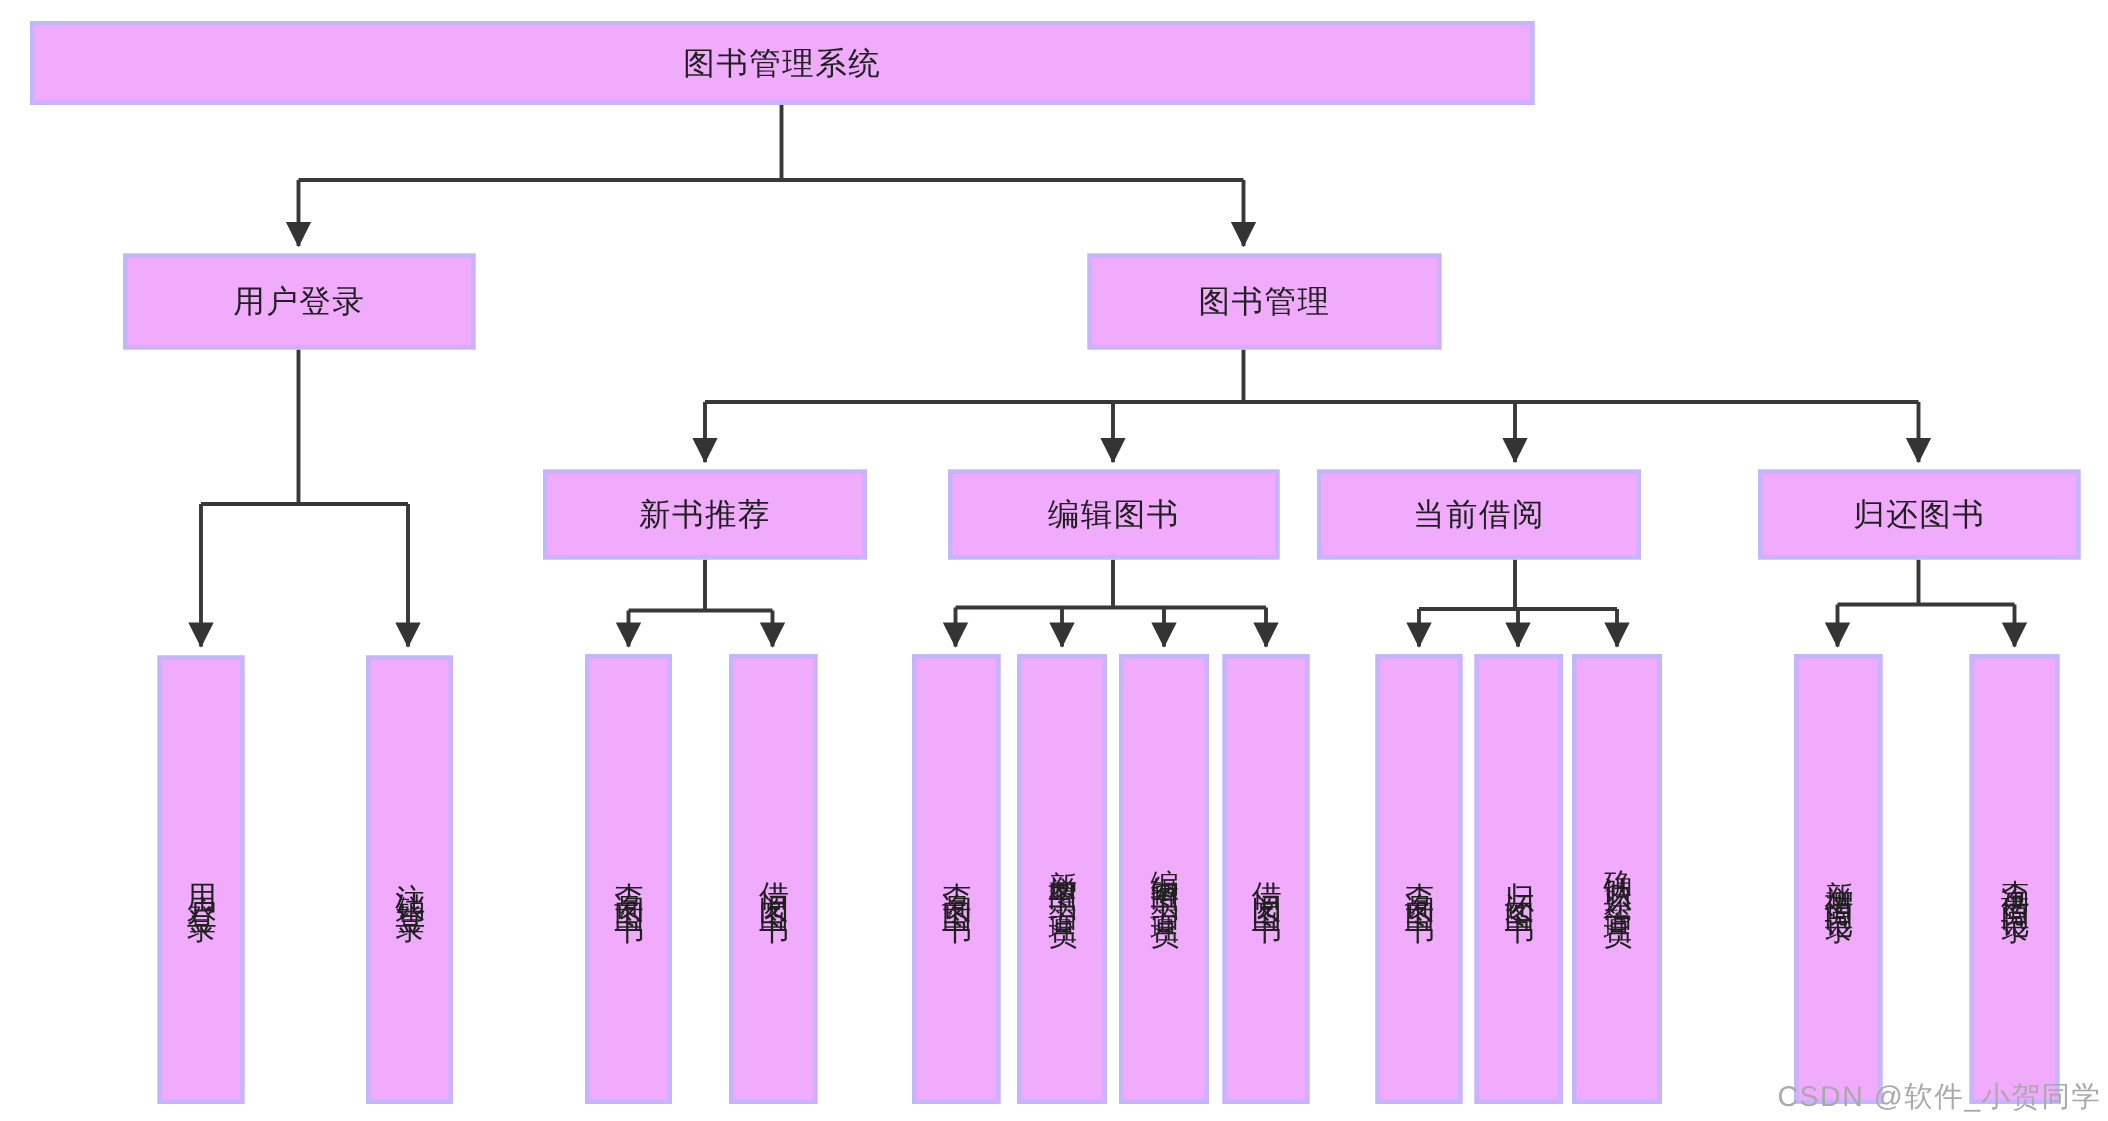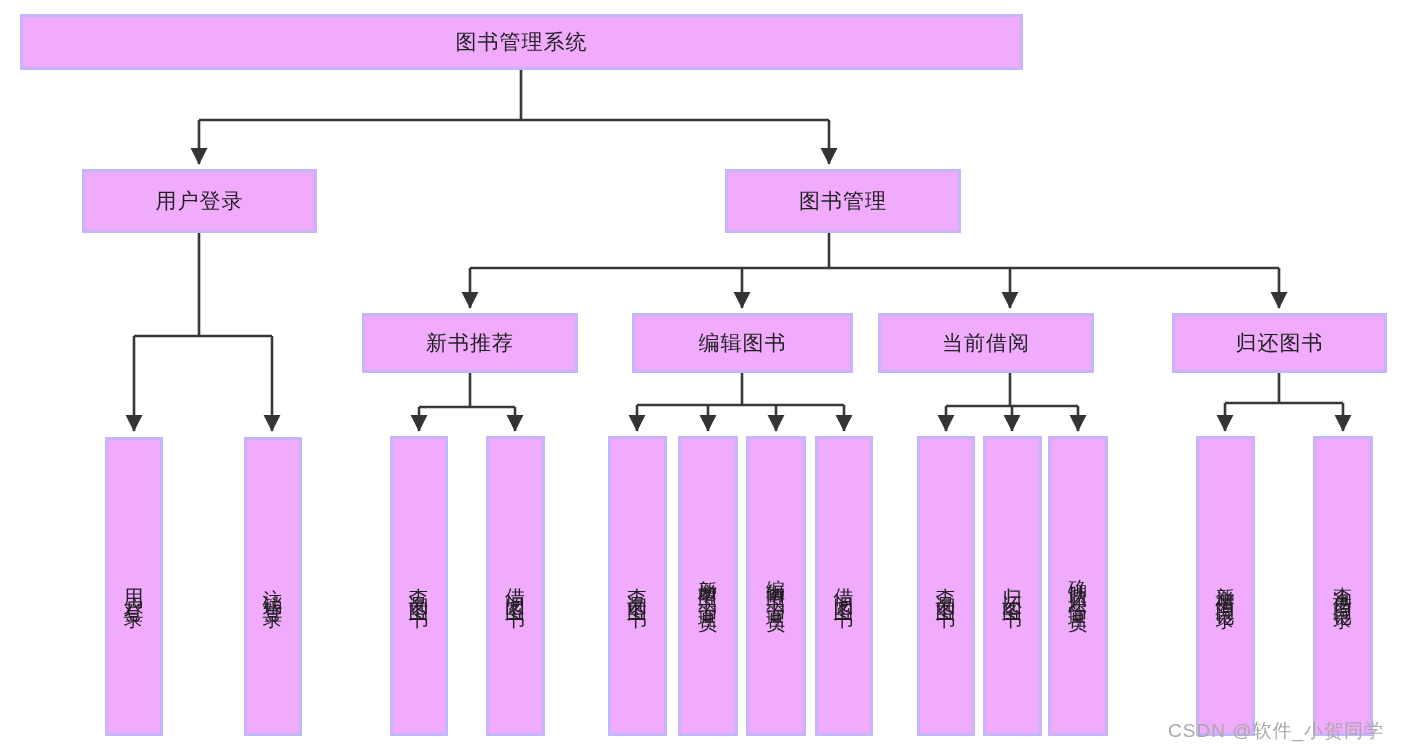--- a/index.html
+++ b/index.html
@@ -46,21 +46,21 @@
     letter-spacing: 7px;
     line-height: 1;
     white-space: nowrap;
   }
   .vbox.long span {
     letter-spacing: 5px;
     font-size: 19px;
   }
   .watermark {
     position: absolute;
-    right: 21px;
+    right: 4px;
     bottom: 3px;
     font-size: 19px;
     color: #a9a9a9;
     letter-spacing: 1px;
     white-space: nowrap;
   }
 </style>
 </head>
 <body>
 

